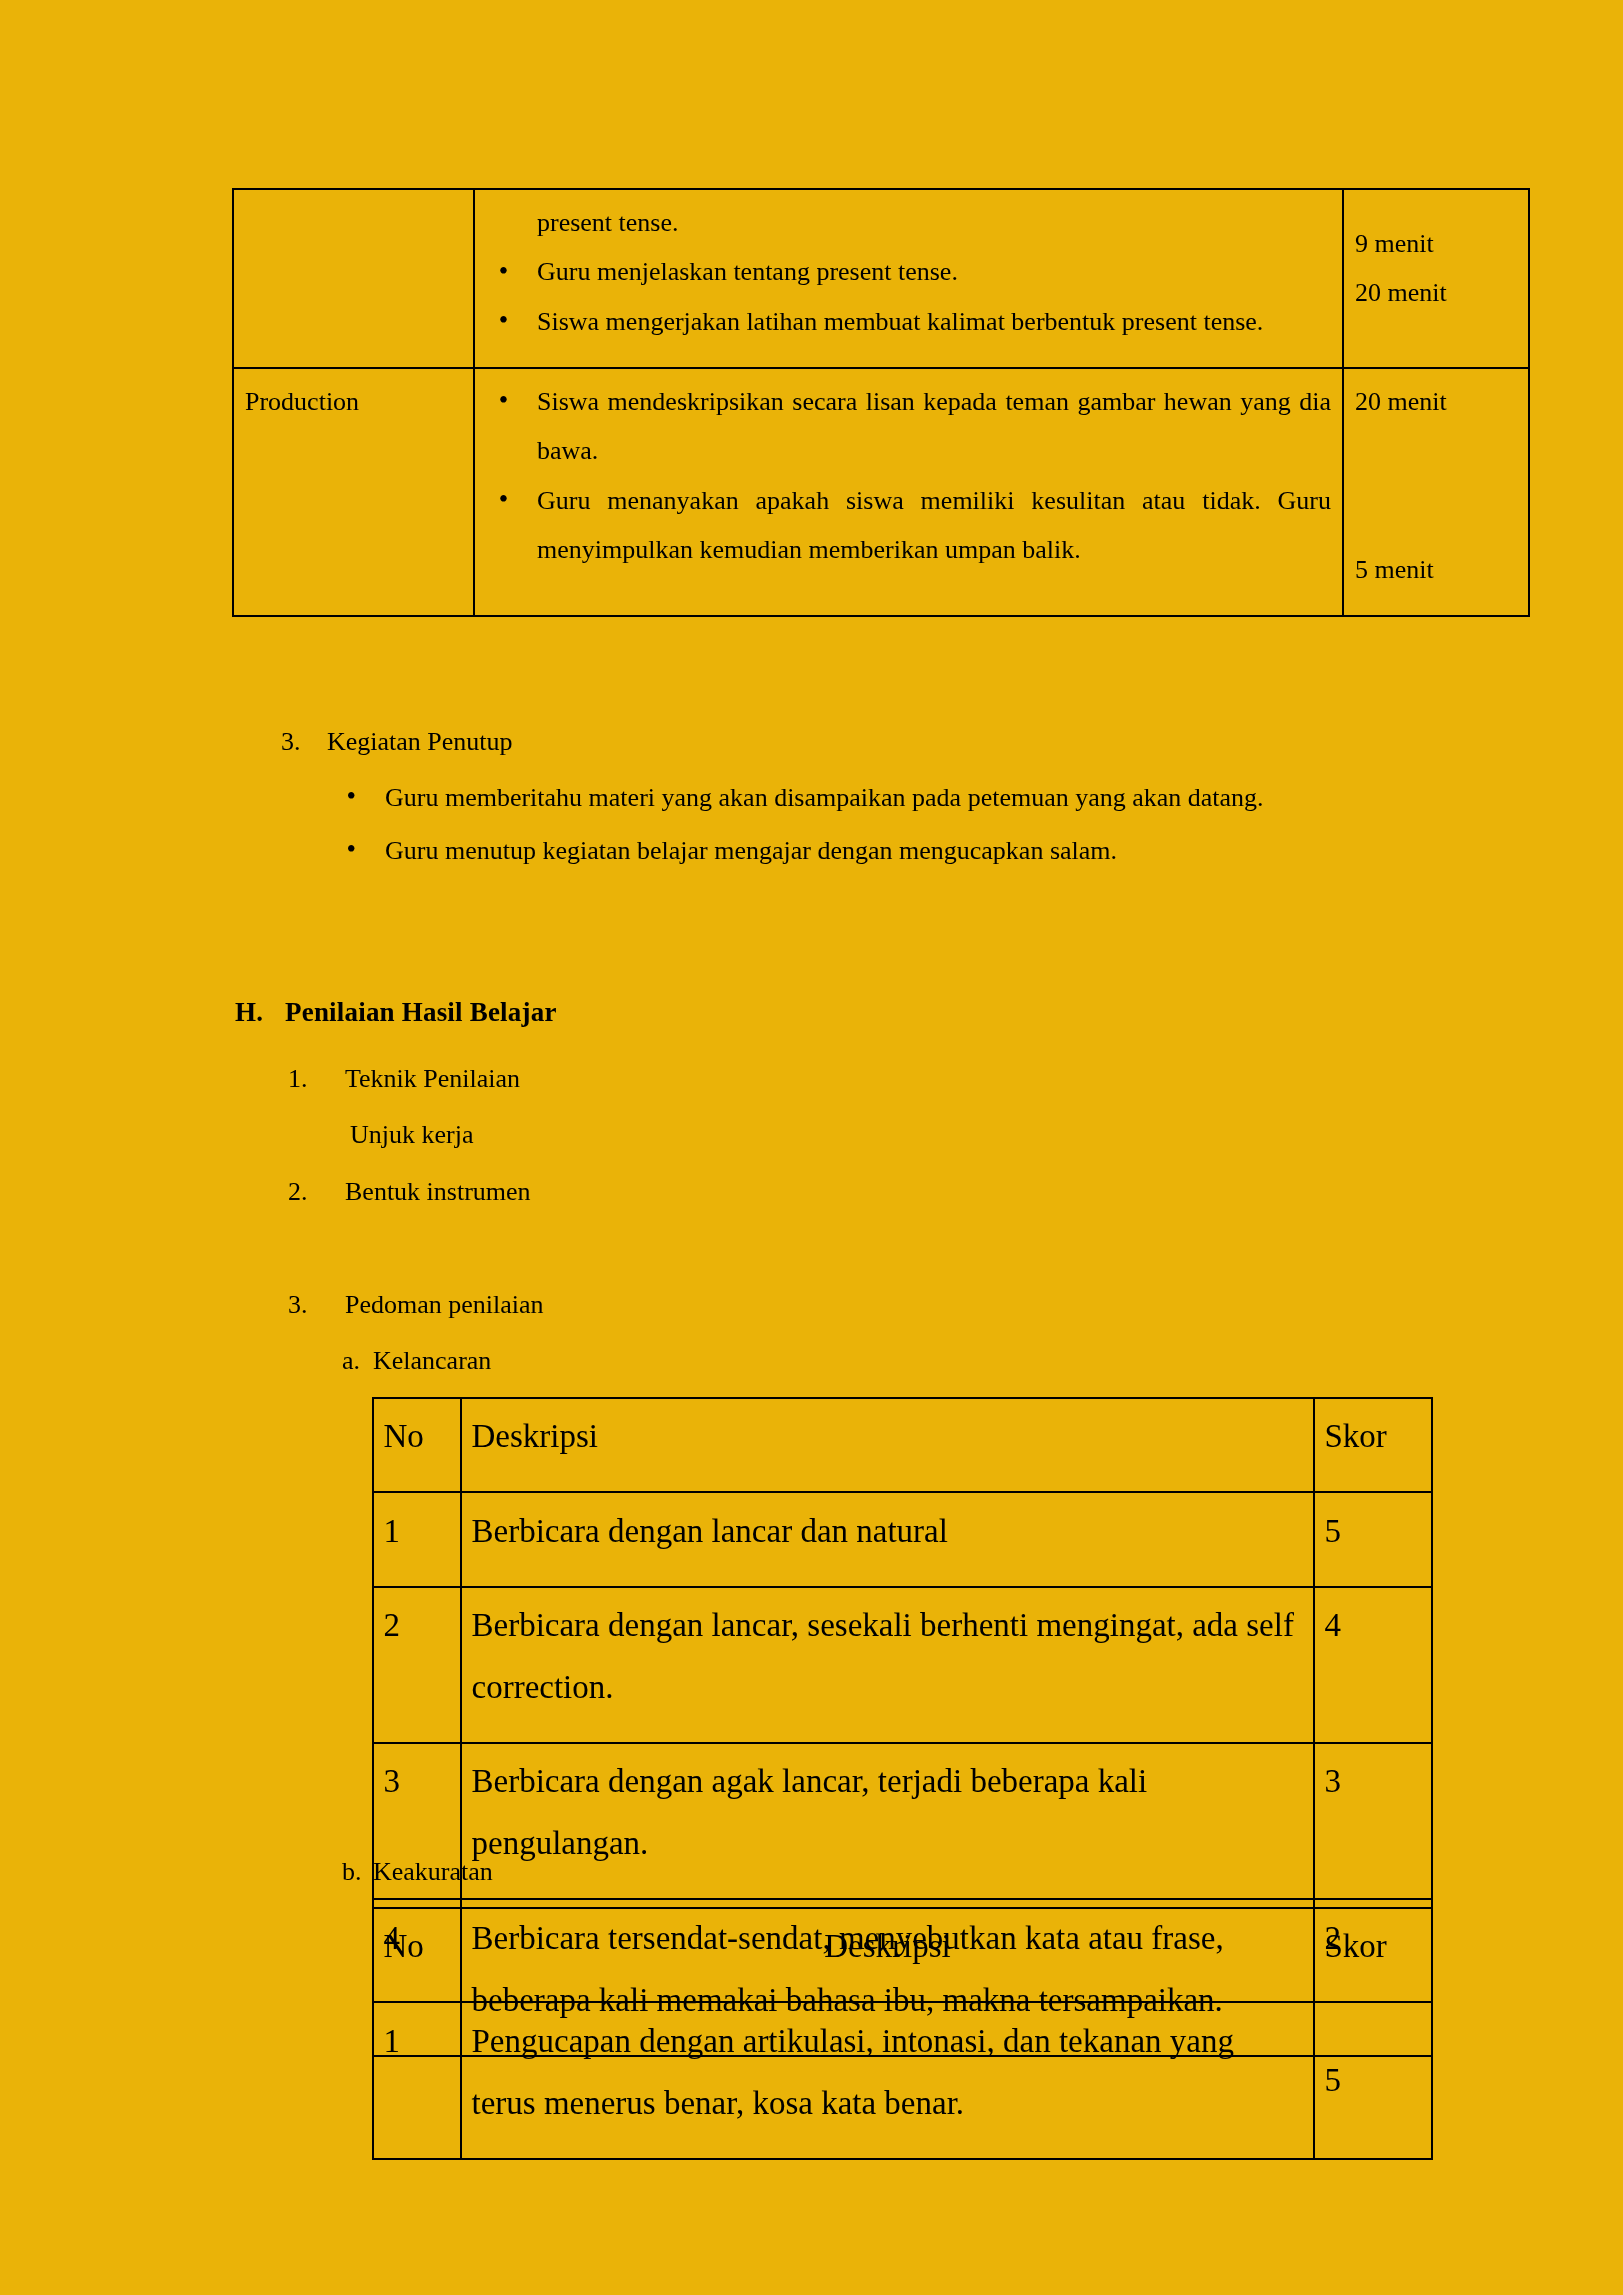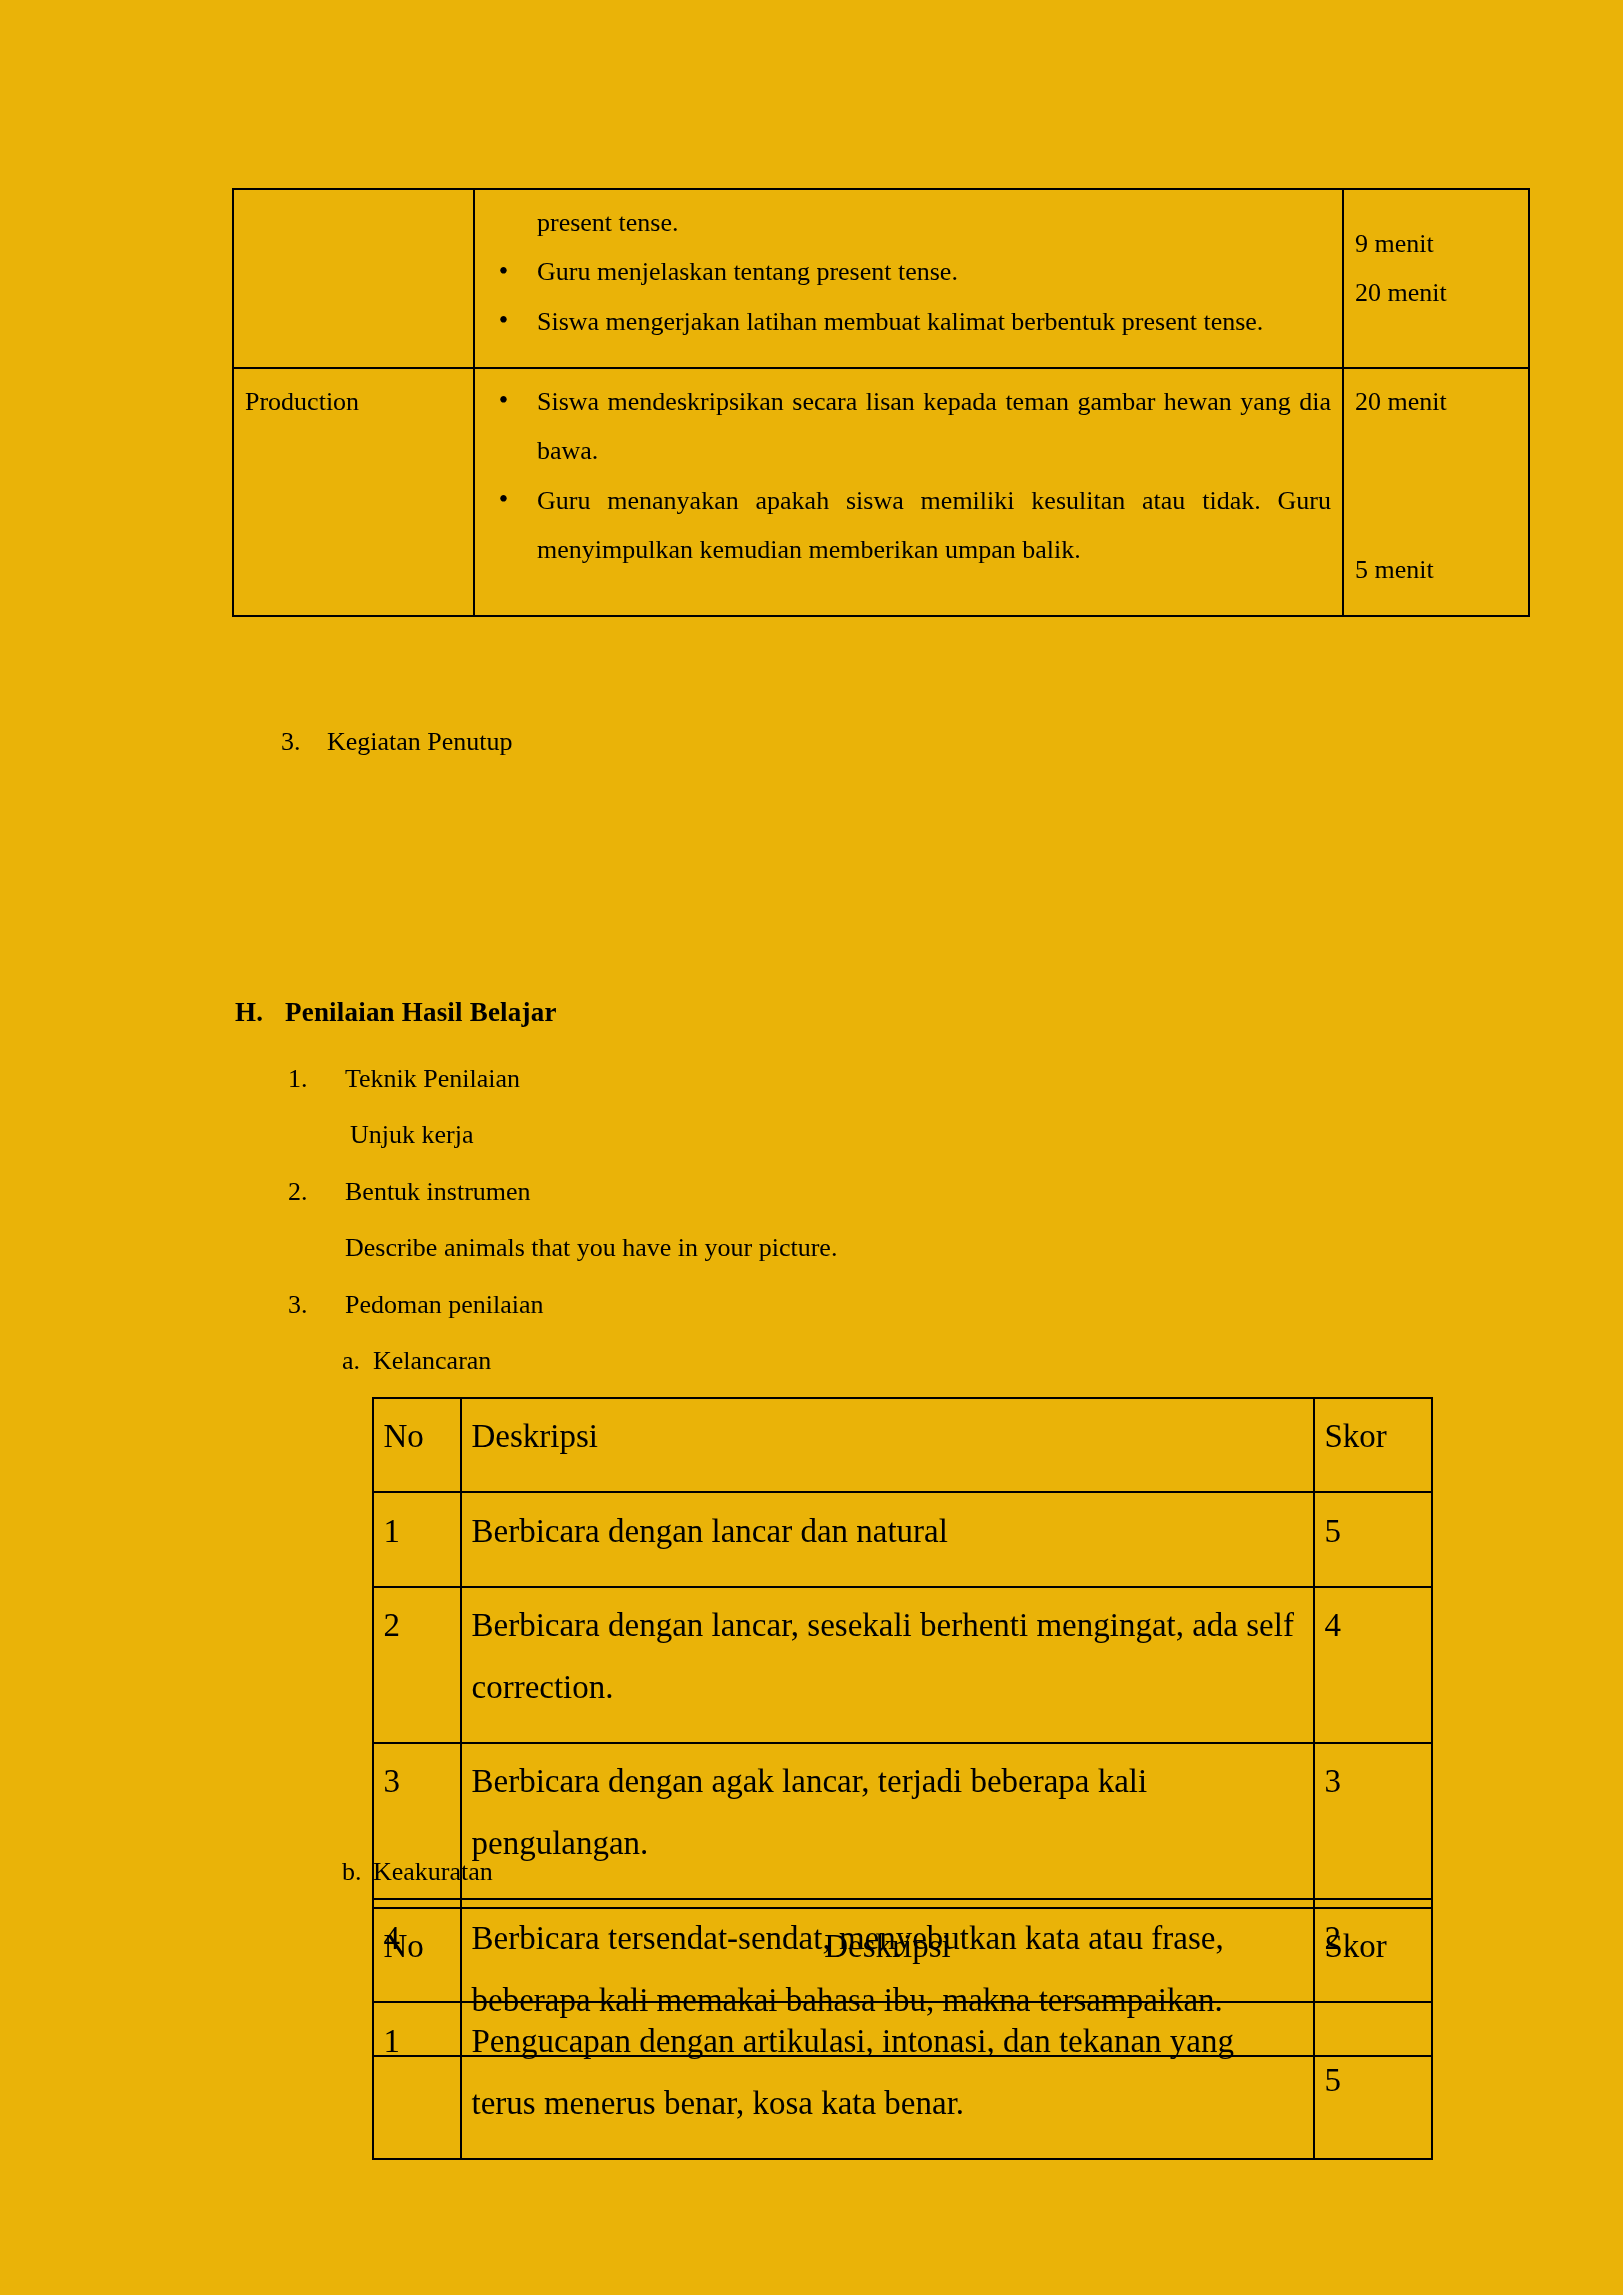--- a/index.html
+++ b/index.html
@@ -171,31 +171,34 @@
           <span class="ts">20 menit</span>
           <span class="ts time-gap-2">5 menit</span>
         </td>
       </tr>
     </tbody>
   </table>
 
   <div class="outline-item" style="left:281px; top:717px;">3.</div>
   <div class="outline-item" style="left:327px; top:717px;">Kegiatan Penutup</div>
 
+  <ul class="doc-bullets" style="left:337px; top:773px; width:1110px;">
+    <li class="justify">Guru memberitahu materi yang akan disampaikan pada petemuan yang akan datang.</li>
+    <li class="justify">Guru menutup kegiatan belajar mengajar dengan mengucapkan salam.</li>
+  </ul>
 
   <div class="section-head" style="left:235px; top:997px;">H.</div>
   <div class="section-head" style="left:285px; top:997px;">Penilaian Hasil Belajar</div>
 
   <div class="outline-item" style="left:288px; top:1054px;">1.</div>
   <div class="outline-item" style="left:345px; top:1054px;">Teknik Penilaian</div>
   <div class="outline-item" style="left:350px; top:1110px;">Unjuk kerja</div>
 
   <div class="outline-item" style="left:288px; top:1167px;">2.</div>
   <div class="outline-item" style="left:345px; top:1167px;">Bentuk instrumen</div>
-  <div class="outline-item" style="left:345px; top:1223px;">Describe animals that you have in your picture.</div>
 
   <div class="outline-item" style="left:288px; top:1280px;">3.</div>
   <div class="outline-item" style="left:345px; top:1280px;">Pedoman penilaian</div>
 
   <div class="sub-label" style="left:342px; top:1336px;">a.</div>
   <div class="sub-label" style="left:373px; top:1336px;">Kelancaran</div>
 
   <table class="rubric-table" style="left:372px; top:1397px; width:1061px;">
     <thead>
       <tr>

